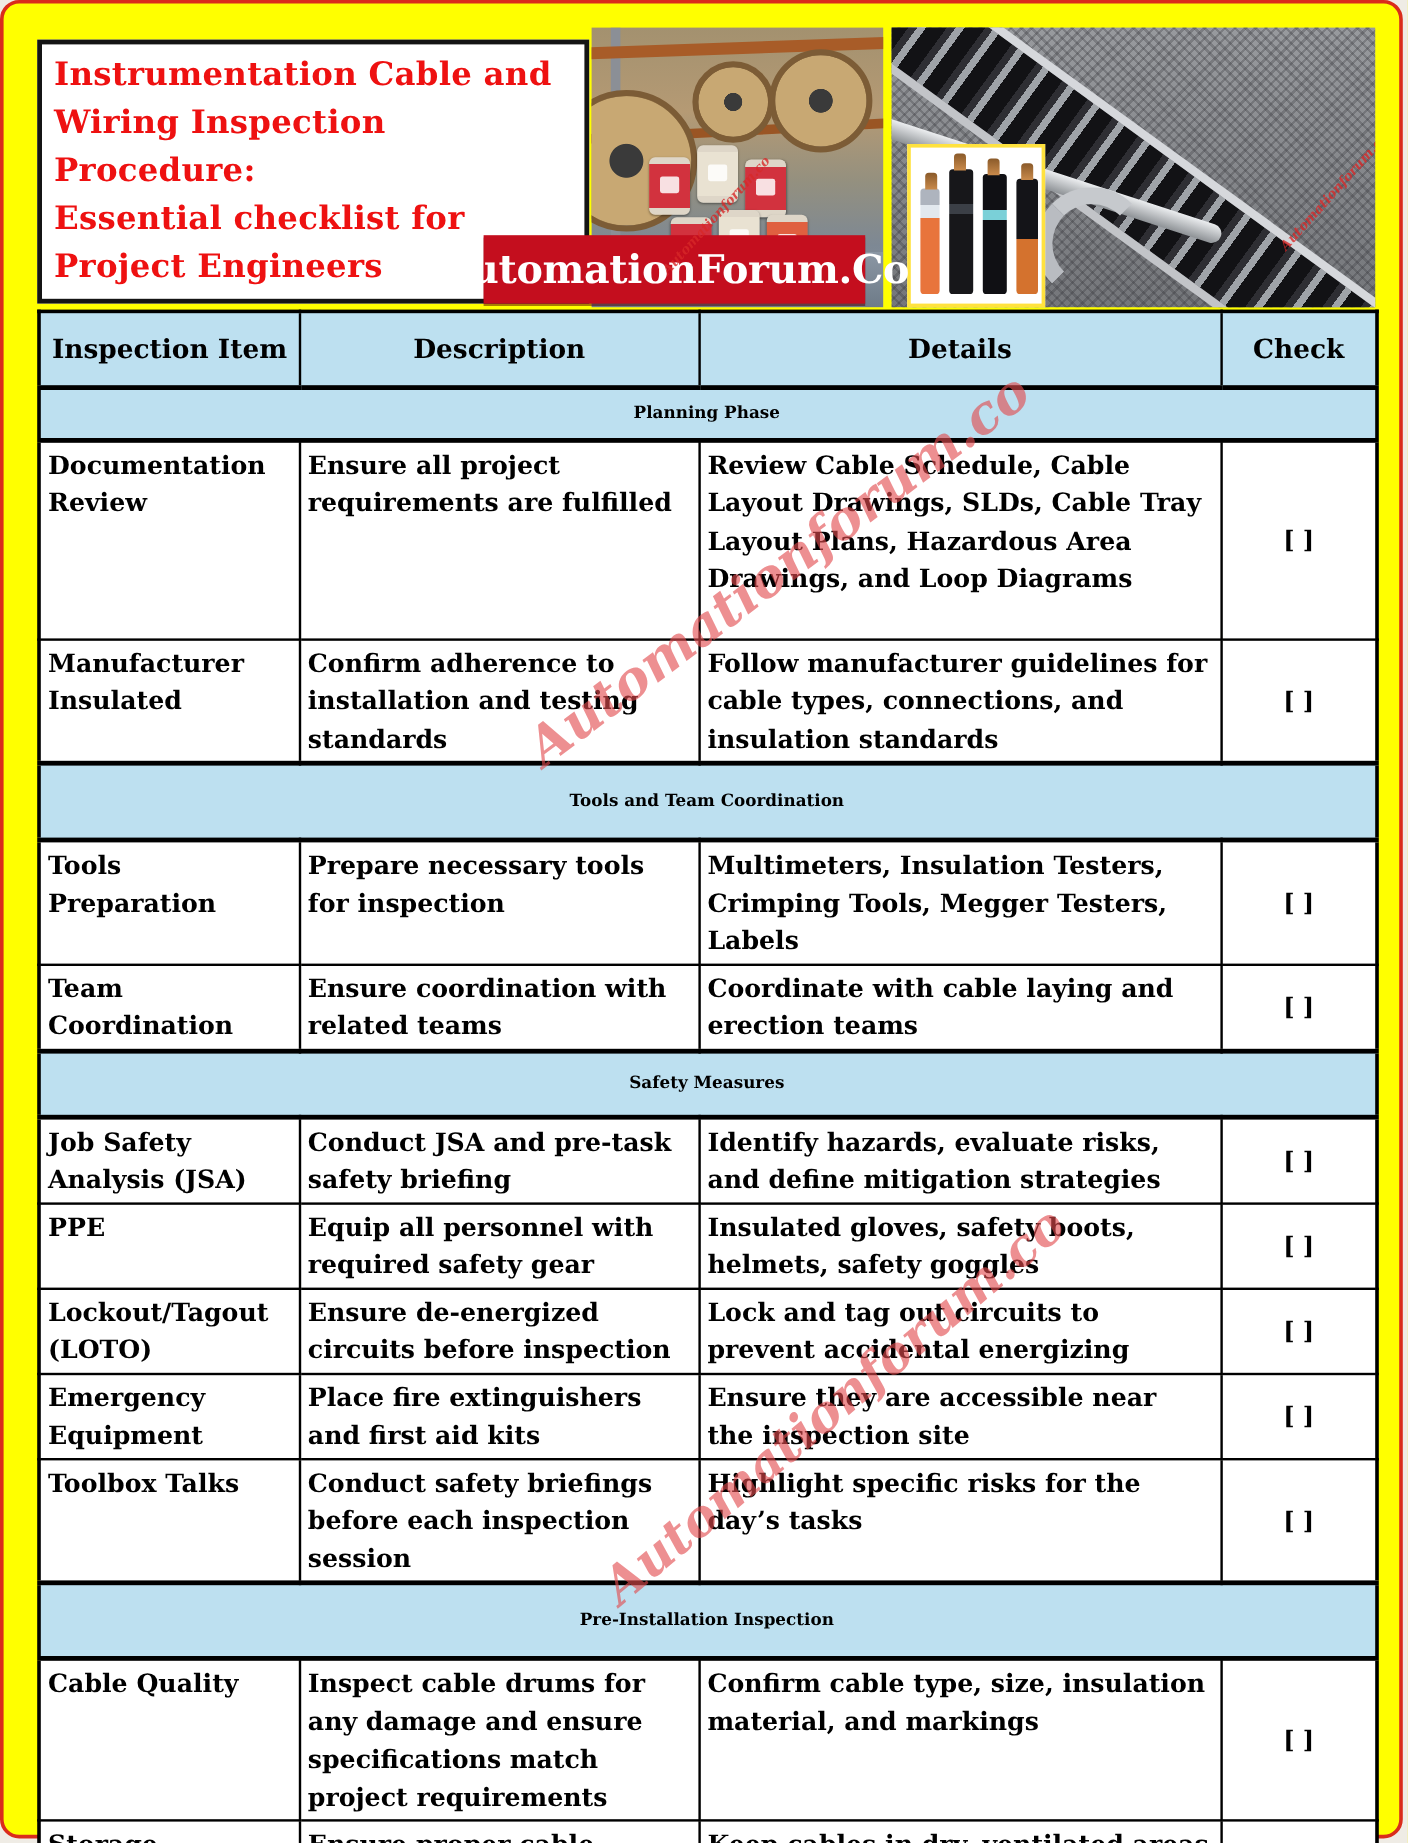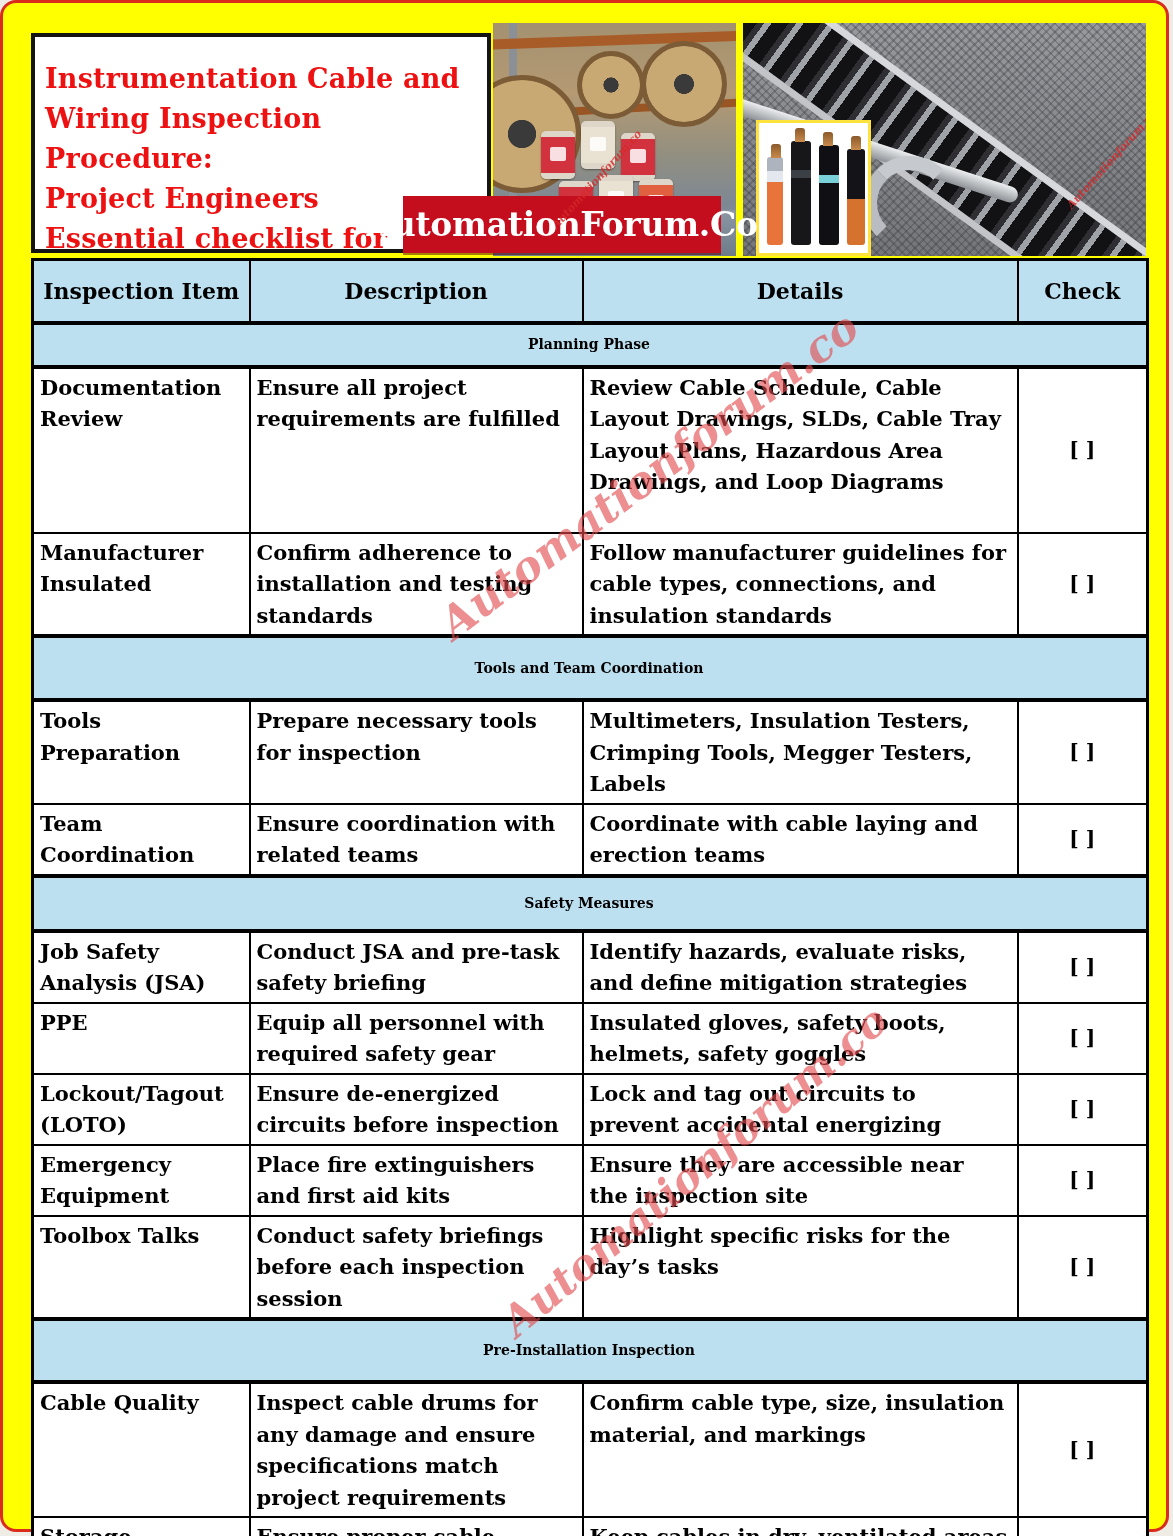--- a/index.html
+++ b/index.html
@@ -3,21 +3,21 @@
 <meta charset="utf-8">
 <style>
   html,body{margin:0;padding:0;background:#EFECE5;}
   .canvas{position:relative;width:1173px;height:1536px;overflow:hidden;
           font-family:"DejaVu Serif","Liberation Serif",serif;font-weight:bold;color:#000;}
   .frame{position:absolute;left:0;top:0;width:1163px;height:1526px;background:#FFFF00;
          border:3px solid #DA2C1C;border-radius:16px;}
   .content{position:absolute;left:28px;top:28px;width:1115px;}
   .hdrzone{position:relative;height:227px;}
   .title-box{position:absolute;left:0;top:2px;width:460px;height:220px;background:#FFFFFF;
-             border:4px solid #141414;box-sizing:border-box;padding:22px 10px;}
+             border:4px solid #141414;box-sizing:border-box;padding:6px 10px;}
   .title-line{font-size:27px;line-height:1.48;color:#EE1111;letter-spacing:.2px;}
   .collage{position:absolute;left:462px;top:-8px;width:653px;height:235px;}
   .photo{position:absolute;top:0;height:233px;overflow:hidden;}
   .warehouse{left:0;width:243px;background:linear-gradient(180deg,#a3916f 0%,#b59a74 30%,#94907f 55%,#7d8894 78%,#8b96a0 100%);}
   .beam{position:absolute;background:#A85C28;}
   .beam.b1{top:12px;left:-4px;width:260px;height:10px;transform:rotate(-2deg);}
   .beam.b2{top:82px;left:-4px;width:260px;height:8px;transform:rotate(-3deg);background:#9A5524;}
   .post{position:absolute;left:16px;top:0;width:8px;height:233px;background:#8B8F96;}
   .drum{position:absolute;border-radius:50%;border:5px solid #7C5C36;background:radial-gradient(circle at 50% 50%,#3a3a3a 0 18%,#C8A873 19% 70%,#9a7a4c 71% 100%);}
   .drum.d1{left:-30px;top:52px;width:108px;height:108px;}
@@ -78,22 +78,22 @@
 <body>
 
 <div class="canvas">
   <div class="frame">
     <div class="content">
 
       <div class="hdrzone">
         <div class="title-box">
           <div class="title-line">Instrumentation Cable and</div>
           <div class="title-line">Wiring Inspection Procedure:</div>
+          <div class="title-line">Essential checklist for</div>
           <div class="title-line">Project Engineers</div>
-          <div class="title-line">Essential checklist for</div>
         </div>
 
         <div class="collage">
           <div class="photo warehouse">
             <div class="post"></div>
             <div class="beam b1"></div>
             <div class="beam b2"></div>
             <div class="drum d1"></div>
             <div class="drum d2"></div>
             <div class="drum d3"></div>

